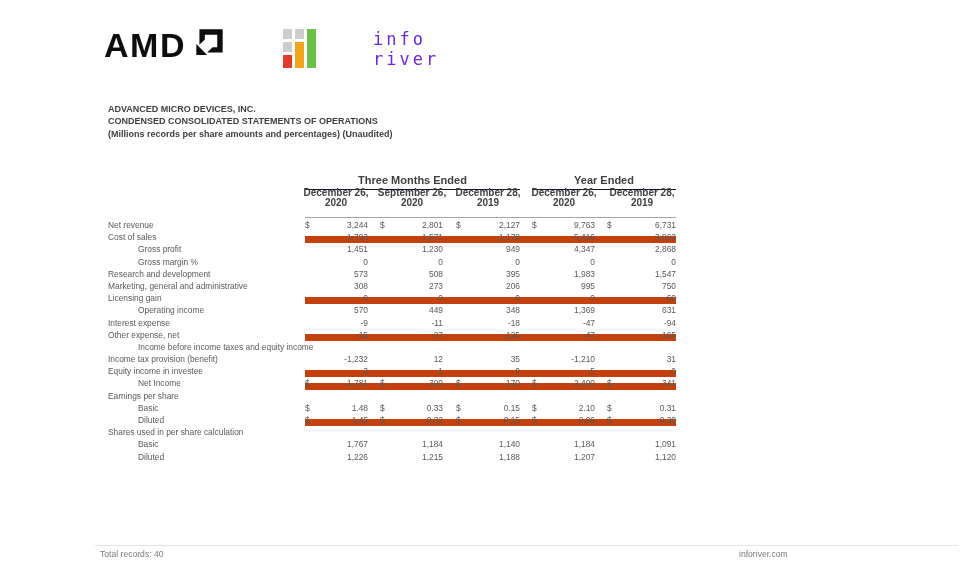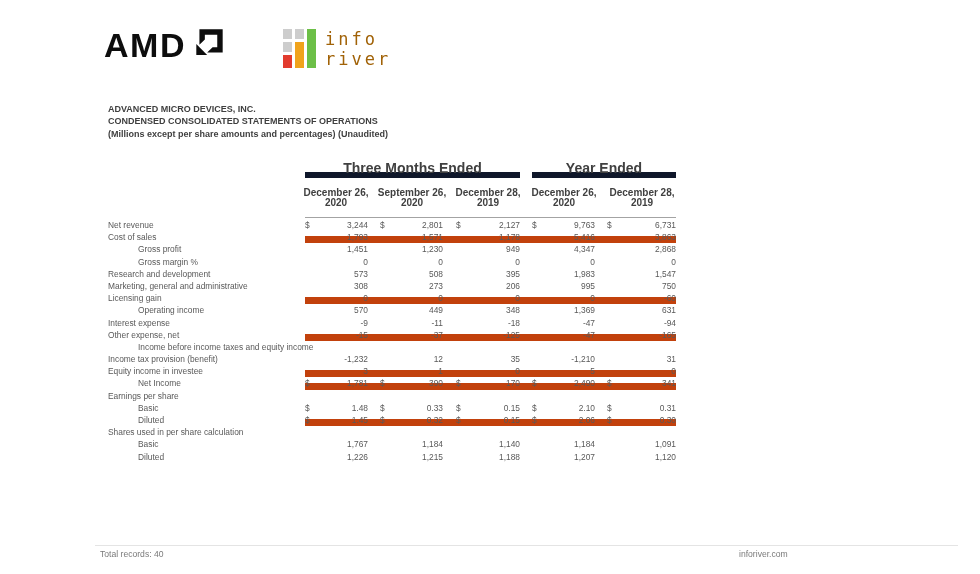--- a/index.html
+++ b/index.html
@@ -8,28 +8,28 @@
     font-family:"Liberation Sans", sans-serif; overflow:hidden;
   }
   
   .amd-logo { position:absolute; left:104px; top:27px; display:flex; align-items:flex-start; gap:8px; }
   .amd-text { font-size:34px; font-weight:bold; color:#0d0d0d; letter-spacing:1.5px; line-height:36px; }
   .amd-mark svg { width:31px; height:31px; display:block; }
   .ir-logo { position:absolute; left:283px; top:29px; display:flex; gap:9px; }
   .ir-icon { position:relative; width:33px; height:39px; }
   .ir-cell { position:absolute; width:9px; }
   .ir-text { font-family:"DejaVu Sans Mono", monospace; font-size:17px; line-height:20px;
-             color:#a16207; letter-spacing:3px; margin-top:0px; }
+             color:#6d28d9; letter-spacing:3px; margin-top:0px;margin-left:48px; }
   
   .title { position:absolute; left:108px; top:103px; font-size:9px; font-weight:bold;
            color:#3f3f3f; line-height:12.4px; }
   
   .tbl { position:absolute; left:108px; top:162px; width:575px; font-size:8.4px; color:#595959; }
-  .grp { position:absolute; top:0; height:16px; text-align:center; font-weight:bold; color:#404040;
-         font-size:14px; line-height:13px; border-bottom:6px solid #0f172a; box-sizing:border-box; }
+  .grp { position:absolute; top:12px; height:16px; text-align:center; font-weight:bold; color:#404040;
+         font-size:11px; line-height:13px; border-bottom:1px solid #0f172a; box-sizing:border-box; }
   .grp1 { left:197px; width:215px; }
   .grp2 { left:424px; width:144px; }
   .dates { position:absolute; top:19px; left:197px; width:371px; height:37px;
            border-bottom:1px solid #a3a3a3; box-sizing:border-box; }
   .dcell { position:absolute; top:7px; width:70px; text-align:center; font-weight:bold;
            color:#404040; font-size:10px; line-height:10px; }
   .dc0 { left:-4px; } .dc1 { left:72px; } .dc2 { left:148px; } .dc3 { left:224px; } .dc4 { left:302px; }
   .rows { position:absolute; top:57px; left:0; width:568px; }
   .row { position:relative; height:12.2px; line-height:12.2px; }
   .lbl { position:absolute; left:0; top:0; white-space:nowrap; }
@@ -69,21 +69,21 @@
   </span>
   <span class="ir-text">
     <span style="display:block;">info</span>
     <span style="display:block;">river</span>
   </span>
 </div>
 
 <div class="title">
   <div>ADVANCED MICRO DEVICES, INC.</div>
   <div>CONDENSED CONSOLIDATED STATEMENTS OF OPERATIONS</div>
-  <div>(Millions except per share amounts and percentages) (Unaudited)</div>
+  <div>(Millions records per share amounts and percentages) (Unaudited)</div>
 </div>
 
 <div class="tbl">
   <div class="grp grp1">Three Months Ended</div>
   <div class="grp grp2">Year Ended</div>
 
   <div class="dates">
     <div class="dcell dc0">
       <div>December 26,</div>
       <div>2020</div>

